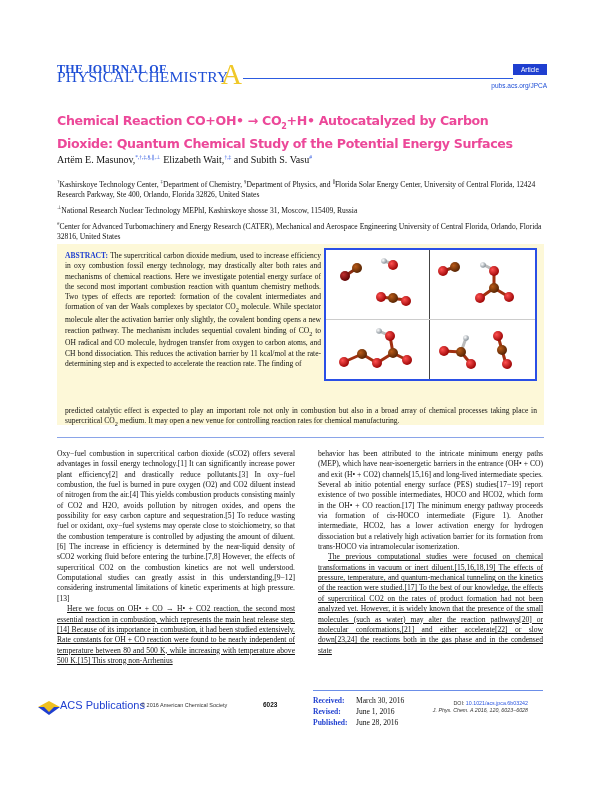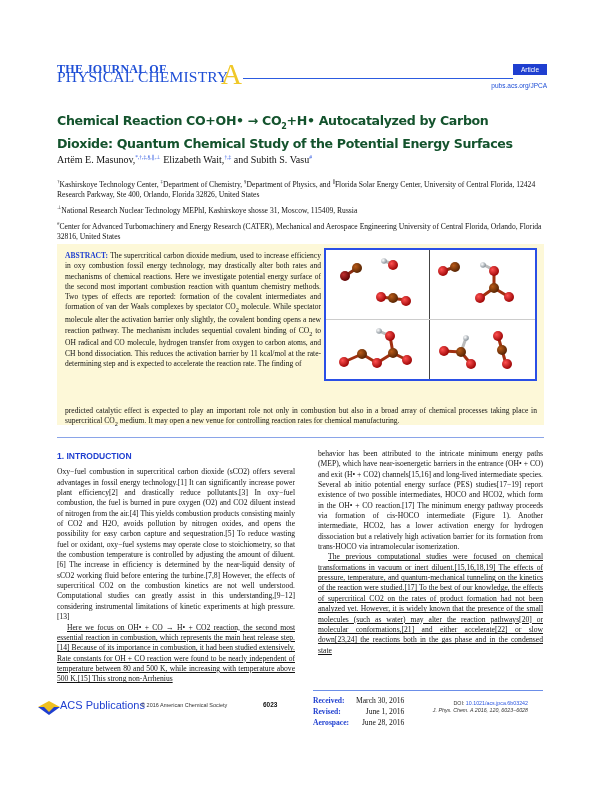--- a/index.html
+++ b/index.html
@@ -7,21 +7,21 @@
     body { position: relative; font-family: "Liberation Serif", serif; color: #111; }
 
     .header { position: absolute; left: 57px; top: 62px; width: 490px; height: 30px; }
     .journal-small { position: absolute; left: 0; top: 0; font-family: "Liberation Serif", serif; font-size: 12px; font-weight: bold; color: #1f4fd6; letter-spacing: 0.3px; }
     .journal-big { position: absolute; left: 0; top: 6px; font-family: "Liberation Serif", serif; font-size: 15.5px; color: #1f4fd6; letter-spacing: 0.2px; }
     .journal-a { position: absolute; left: 164px; top: -2px; font-family: "Liberation Serif", serif; font-size: 29px; color: #f0c829; line-height: 1; }
     .header-rule { position: absolute; left: 186px; top: 16px; width: 270px; height: 1px; background: #2c5be0; }
     .badge { position: absolute; right: 0; top: 2px; background: #1f3fd0; color: #fff; font-family: "Liberation Sans", sans-serif; font-size: 6.5px; padding: 2px 8px; }
     .url { position: absolute; right: 0; top: 20px; font-family: "Liberation Sans", sans-serif; font-size: 6.5px; color: #1f4fd6; }
 
-    .title { position: absolute; left: 57px; top: 112px; width: 490px; font-family: "DejaVu Sans", sans-serif; font-size: 12.6px; font-weight: bold; line-height: 17px; color: #14532d; letter-spacing: -0.35px; }
+    .title { position: absolute; left: 57px; top: 112px; width: 490px; font-family: "DejaVu Sans", sans-serif; font-size: 12.6px; font-weight: bold; line-height: 17px; color: #ec4899; letter-spacing: -0.35px; }
     .title sub { font-size: 8px; }
     .authors { position: absolute; left: 57px; top: 154px; font-size: 10px; color: #111; }
     .authors sup { color: #2a55e0; font-size: 5.5px; }
 
     .affils { position: absolute; left: 57px; top: 177px; width: 500px; font-size: 7.6px; line-height: 10.4px; color: #111; }
     .affils p { margin-bottom: 3px; }
     .affils sup { font-size: 5px; }
 
     .abstract-box { position: absolute; left: 57px; top: 244px; width: 487px; height: 181px; background: #fdf8d8; }
     .abstract-text { position: absolute; left: 8px; top: 7px; width: 256px; font-size: 7.55px; line-height: 10.3px; text-align: justify; color: #111; }
@@ -35,21 +35,21 @@
 
     .col { position: absolute; font-size: 7.6px; line-height: 10.35px; text-align: justify; color: #111; }
     .col-left { left: 57px; top: 449px; width: 238px; }
     .col-right { left: 318px; top: 449px; width: 225px; }
     .section-head { font-family: "Liberation Sans", sans-serif; font-size: 8.5px; font-weight: bold; color: #1f3fd0; margin-bottom: 6px; margin-top: 2px; }
     .col p { margin-bottom: 0; }
     .indent { text-indent: 10px; text-decoration: underline; }
 
     .dates-rule { position: absolute; left: 313px; top: 690px; width: 230px; height: 1px; background: #6b8ee8; }
     .dates { position: absolute; left: 313px; top: 695px; font-size: 7.6px; line-height: 11px; }
-    .dates .row { display: flex; justify-content: space-between; }
+    .dates .row { display: flex; }
     .dates .k { color: #1f3fd0; font-weight: bold; width: 43px; }
 
     .footer { position: absolute; left: 0; top: 699px; width: 600px; height: 20px; }
     .acs-logo { position: absolute; left: 38px; top: 2px; width: 22px; height: 14px; }
     .acs-text { position: absolute; left: 60px; top: 0; font-family: "Liberation Sans", sans-serif; font-size: 11px; color: #1f3fd0; }
     .copyright { position: absolute; left: 141px; top: 3px; font-family: "Liberation Sans", sans-serif; font-size: 5.5px; color: #333; }
     .pageno { position: absolute; left: 263px; top: 2px; font-family: "Liberation Sans", sans-serif; font-size: 6.5px; font-weight: bold; color: #111; }
     .doi { position: absolute; right: 72px; top: 1px; text-align: right; font-family: "Liberation Sans", sans-serif; font-size: 5.3px; line-height: 7px; color: #333; }
     .doi .link { color: #2a55e0; }
     .cite { font-style: italic; }
@@ -165,42 +165,41 @@
         <circle cx="181" cy="114" r="5" fill="url(#gO)"></circle>
       </g>
     </svg>
     <div class="vline"></div>
     <div class="hline"></div>
   </div>
 </div>
 <div class="abstract-rule"></div>
 
 <div class="col col-left">
-  <div class="section-head">1. INTRODUCTION</div>
   <p>Oxy−fuel combustion in supercritical carbon dioxide (sCO2) offers several advantages in fossil energy technology.[1] It can significantly increase power plant efficiency[2] and drastically reduce pollutants.[3] In oxy−fuel combustion, the fuel is burned in pure oxygen (O2) and CO2 diluent instead of nitrogen from the air.[4] This yields combustion products consisting mainly of CO2 and H2O, avoids pollution by nitrogen oxides, and opens the possibility for easy carbon capture and sequestration.[5] To reduce wasting fuel or oxidant, oxy−fuel systems may operate close to stoichiometry, so that the combustion temperature is controlled by adjusting the amount of diluent.[6] The increase in efficiency is determined by the near-liquid density of sCO2 working fluid before entering the turbine.[7,8] However, the effects of supercritical CO2 on the combustion kinetics are not well understood. Computational studies can greatly assist in this understanding,[9−12] considering instrumental limitations of kinetic experiments at high pressure.[13]</p>
   <p class="indent">Here we focus on OH• + CO → H• + CO2 reaction, the second most essential reaction in combustion, which represents the main heat release step.[14] Because of its importance in combustion, it had been studied extensively. Rate constants for OH + CO reaction were found to be nearly independent of temperature between 80 and 500 K, while increasing with temperature above 500 K.[15] This strong non-Arrhenius</p>
 </div>
 
 <div class="col col-right">
   <p>behavior has been attributed to the intricate minimum energy paths (MEP), which have near-isoenergetic barriers in the entrance (OH• + CO) and exit (H• + CO2) channels[15,16] and long-lived intermediate species. Several ab initio potential energy surface (PES) studies[17−19] report existence of two possible intermediates, HOCO and HCO2, which form in the OH• + CO reaction.[17] The minimum energy pathway proceeds via formation of cis-HOCO intermediate (Figure 1). Another intermediate, HCO2, has a lower activation energy for hydrogen dissociation but a relatively high activation barrier for its formation from trans-HOCO via intramolecular isomerization.</p>
   <p class="indent">The previous computational studies were focused on chemical transformations in vacuum or inert diluent.[15,16,18,19] The effects of pressure, temperature, and quantum-mechanical tunneling on the kinetics of the reaction were studied.[17] To the best of our knowledge, the effects of supercritical CO2 on the rates of product formation had not been analyzed yet. However, it is widely known that the presence of the small molecules (such as water) may alter the reaction pathways[20] or molecular conformations,[21] and either accelerate[22] or slow down[23,24] the reactions both in the gas phase and in the condensed state</p>
 </div>
 
 <div class="dates-rule"></div>
 <div class="dates">
   <div class="row">
       <span class="k">Received:</span>
       <span>March 30, 2016</span>
     </div>
   <div class="row">
       <span class="k">Revised:</span>
       <span>June 1, 2016</span>
     </div>
   <div class="row">
-      <span class="k">Aerospace:</span>
+      <span class="k">Published:</span>
       <span>June 28, 2016</span>
     </div>
 </div>
 
 <div class="footer">
   <svg class="acs-logo" viewBox="0 0 22 14">
     <polygon points="0,6 11,0 22,6" fill="#f0c020"></polygon>
     <polygon points="0,6 22,6 11,14" fill="#1f3fd0"></polygon>
     <polygon points="6,6 16,6 11,11" fill="#f0c020"></polygon>
   </svg>

